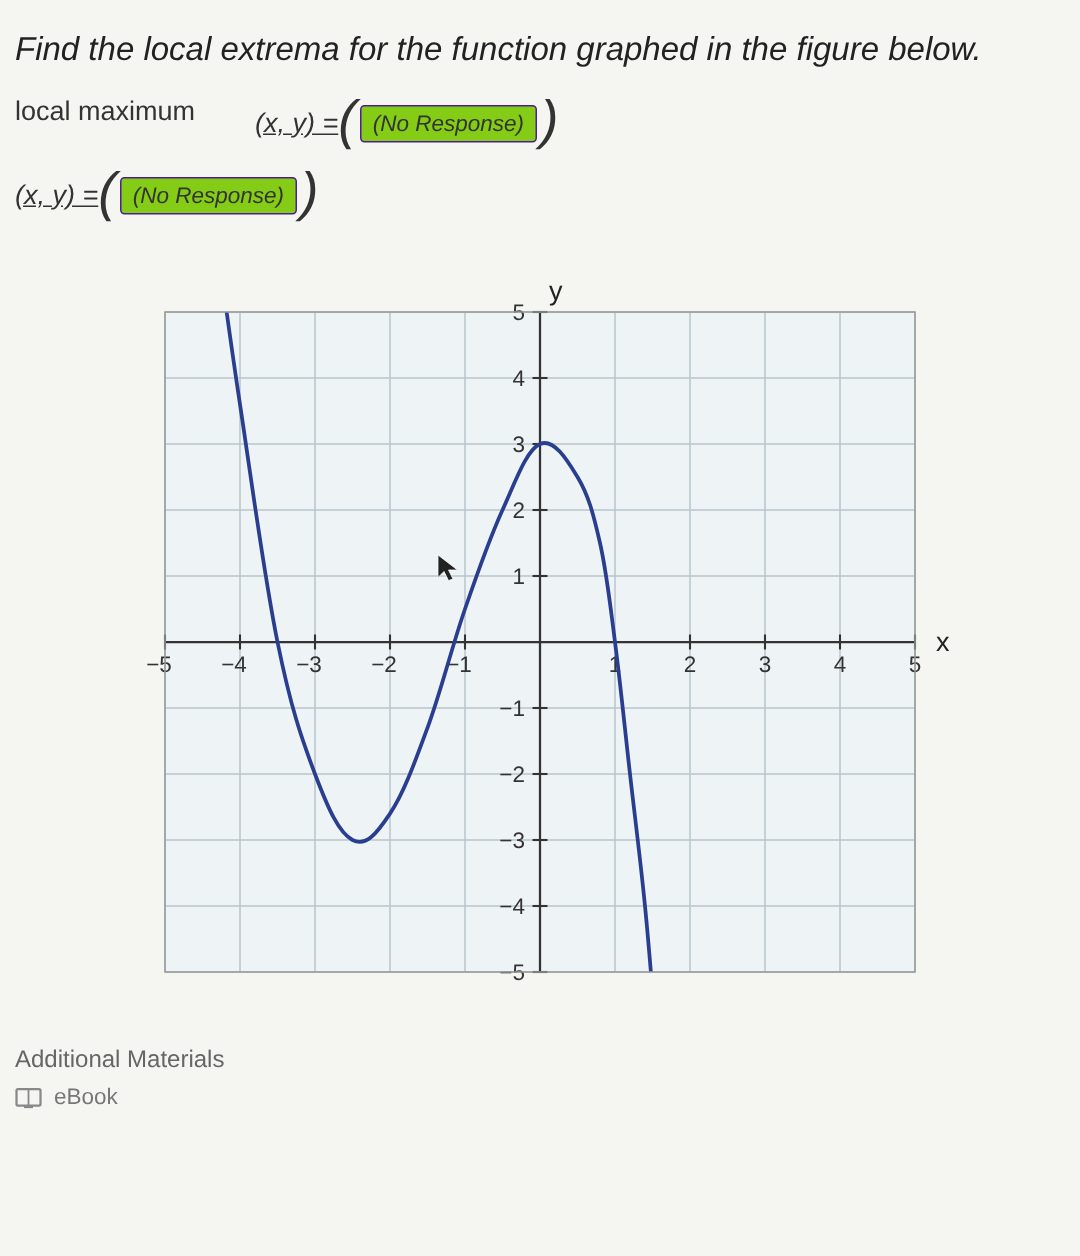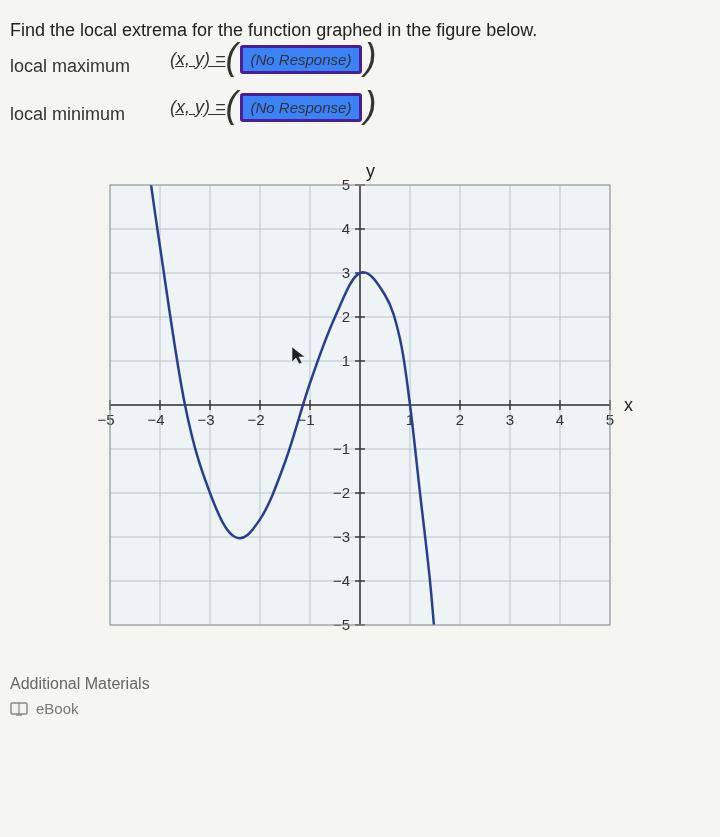--- a/index.html
+++ b/index.html
@@ -5,26 +5,28 @@
     * { box-sizing: border-box; margin: 0; padding: 0; }
     body {
       font-family: Arial, sans-serif;
       background: #f5f5f2;
       width: 720px;
       height: 837px;
       padding: 20px 10px;
       color: #333;
     }
     .question-text {
-      font-size: 18px;
+      font-size: 22px;
+      margin-bottom: 18px;
       color: #222;
+      font-style: italic;
     }
     .extrema-row {
       display: flex;
-      align-items: flex-end;
+      align-items: flex-start;
       margin-bottom: 12px;
       font-size: 18px;
     }
     .extrema-label {
       width: 160px;
       color: #333;
     }
     .extrema-eq {
       display: flex;
       align-items: center;
@@ -33,22 +35,22 @@
     .extrema-eq .vars { font-style: italic; text-decoration: underline; }
     .paren {
       font-size: 36px;
       font-weight: 300;
       color: #333;
       line-height: 1;
       position: relative;
       top: -2px;
     }
     .no-response {
-      background: #3b82f6;
-      border: 3px solid #4c1d95;
+      background: #84cc16;
+      border: 1px solid #4c1d95;
       border-radius: 3px;
       padding: 3px 8px;
       font-style: italic;
       font-size: 15px;
       color: #333;
       margin: 0 2px;
       cursor: pointer;
     }
     .chart-container {
       margin: 30px auto 20px;
@@ -89,21 +91,20 @@
   <span class="extrema-label">local maximum</span>
   <span class="extrema-eq">
     <span class="vars">(x, y) =</span>
     <span class="paren">(</span>
     <span class="no-response">(No Response)</span>
     <span class="paren">)</span>
   </span>
 </div>
 
 <div class="extrema-row">
-  <span class="extrema-label">local minimum</span>
   <span class="extrema-eq">
     <span class="vars">(x, y) =</span>
     <span class="paren">(</span>
     <span class="no-response">(No Response)</span>
     <span class="paren">)</span>
   </span>
 </div>
 
 <div class="chart-container">
   <svg id="chart-svg" width="560" height="500">

